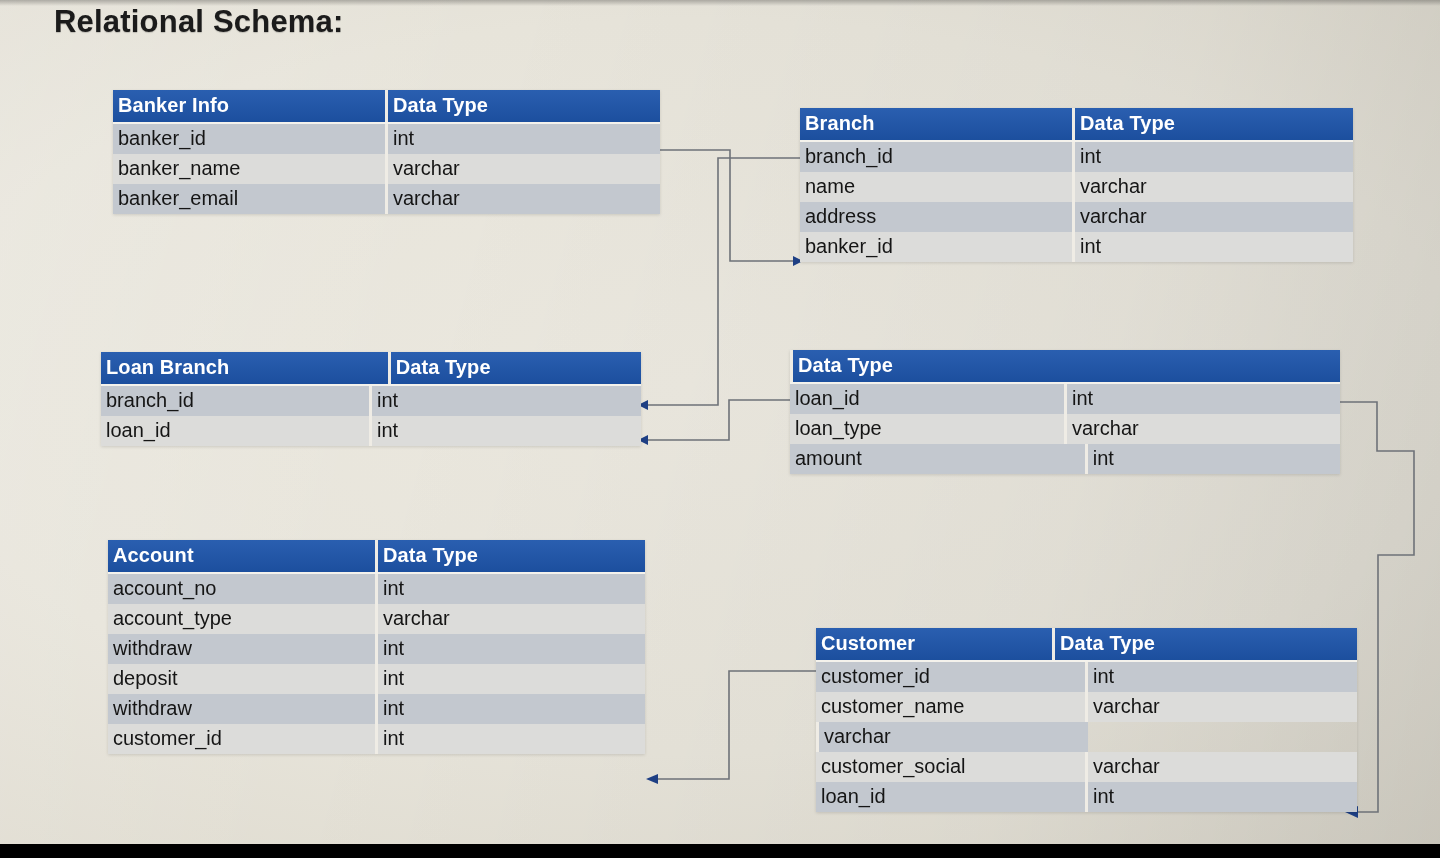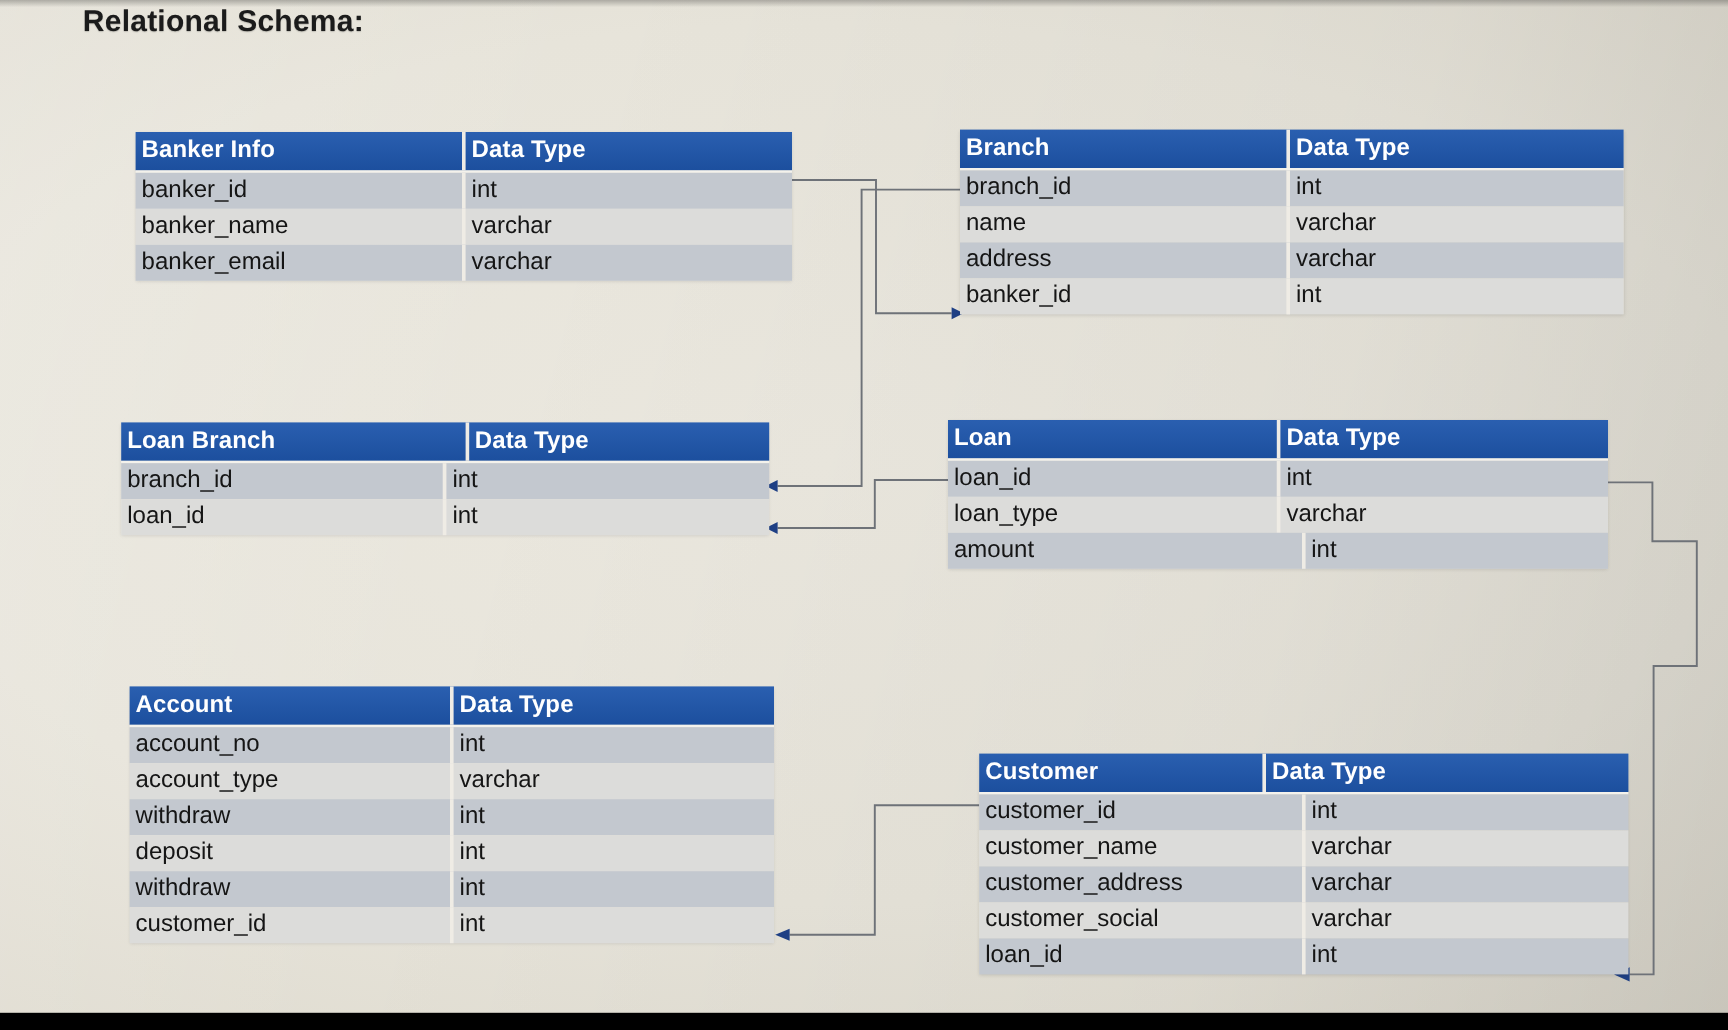--- a/index.html
+++ b/index.html
@@ -21,22 +21,22 @@
   }
   #bottombar{
     position:absolute;left:0;right:0;bottom:0;height:14px;background:#000;z-index:40;
   }
   #topshadow{
     position:absolute;left:0;right:0;top:0;height:6px;
     background:linear-gradient(to bottom, rgba(0,0,0,.25), rgba(0,0,0,0));
     z-index:38;pointer-events:none;
   }
   #title{
-    position:absolute;left:69px;top:4px;
-    font-size:25px;font-weight:bold;color:#1b1b1b;
+    position:absolute;left:54px;top:4px;
+    font-size:31px;font-weight:bold;color:#1b1b1b;
     letter-spacing:.2px;white-space:nowrap;z-index:20;
     text-shadow:0 1px 1px rgba(0,0,0,.18);
   }
   .tbl{
     position:absolute;z-index:20;
     box-shadow:0 1px 3px rgba(0,0,0,.13);
   }
   .thead{
     display:flex;color:#fff;font-weight:bold;
     background:linear-gradient(to bottom,#2a5fb0,#1c4f9e);
@@ -84,21 +84,21 @@
       <path d="M1340,402 H1377 V451 H1414 V555 H1378 V812 H1358"></path>
       <polygon points="1358,806 1345,812 1358,818"></polygon>
     </g>
 
     <g>
       <path d="M816,671 H729 V779 H658"></path>
       <polygon points="658,774 646,779 658,784"></polygon>
     </g>
   </svg>
 
-  <div class="tbl" style="left:113px;top:110px;width:547px;">
+  <div class="tbl" style="left:113px;top:90px;width:547px;">
     <div class="thead">
       <div class="c1" style="width:272px">Banker Info</div>
       <div class="c2" style="width:275px">Data Type</div>
     </div>
     <div class="row odd">
       <div class="c1" style="width:272px">banker_id</div>
       <div class="c2" style="width:275px">int</div>
     </div>
     <div class="row even">
       <div class="c1" style="width:272px">banker_name</div>
@@ -143,38 +143,37 @@
       <div class="c2" style="width:272px">int</div>
     </div>
     <div class="row even">
       <div class="c1" style="width:268px">loan_id</div>
       <div class="c2" style="width:272px">int</div>
     </div>
   </div>
 
   <div class="tbl" style="left:790px;top:350px;width:550px;">
     <div class="thead">
-      <div class="c1" style="width:274px">Loan</div>
       <div class="c2" style="width:276px">Data Type</div>
     </div>
     <div class="row odd">
       <div class="c1" style="width:274px">loan_id</div>
       <div class="c2" style="width:276px">int</div>
     </div>
     <div class="row even">
       <div class="c1" style="width:274px">loan_type</div>
       <div class="c2" style="width:276px">varchar</div>
     </div>
     <div class="row odd">
       <div class="c1" style="width:319px">amount</div>
       <div class="c2" style="width:276px">int</div>
     </div>
   </div>
 
-  <div class="tbl" style="left:108px;top:572px;width:537px;">
+  <div class="tbl" style="left:108px;top:540px;width:537px;">
     <div class="thead">
       <div class="c1" style="width:267px">Account</div>
       <div class="c2" style="width:270px">Data Type</div>
     </div>
     <div class="row odd">
       <div class="c1" style="width:267px">account_no</div>
       <div class="c2" style="width:270px">int</div>
     </div>
     <div class="row even">
       <div class="c1" style="width:267px">account_type</div>
@@ -205,21 +204,20 @@
     </div>
     <div class="row odd">
       <div class="c1" style="width:269px">customer_id</div>
       <div class="c2" style="width:272px">int</div>
     </div>
     <div class="row even">
       <div class="c1" style="width:269px">customer_name</div>
       <div class="c2" style="width:272px">varchar</div>
     </div>
     <div class="row odd">
-      <div class="c1" style="width:269px">customer_address</div>
       <div class="c2" style="width:272px">varchar</div>
     </div>
     <div class="row even">
       <div class="c1" style="width:269px">customer_social</div>
       <div class="c2" style="width:272px">varchar</div>
     </div>
     <div class="row odd">
       <div class="c1" style="width:269px">loan_id</div>
       <div class="c2" style="width:272px">int</div>
     </div>

